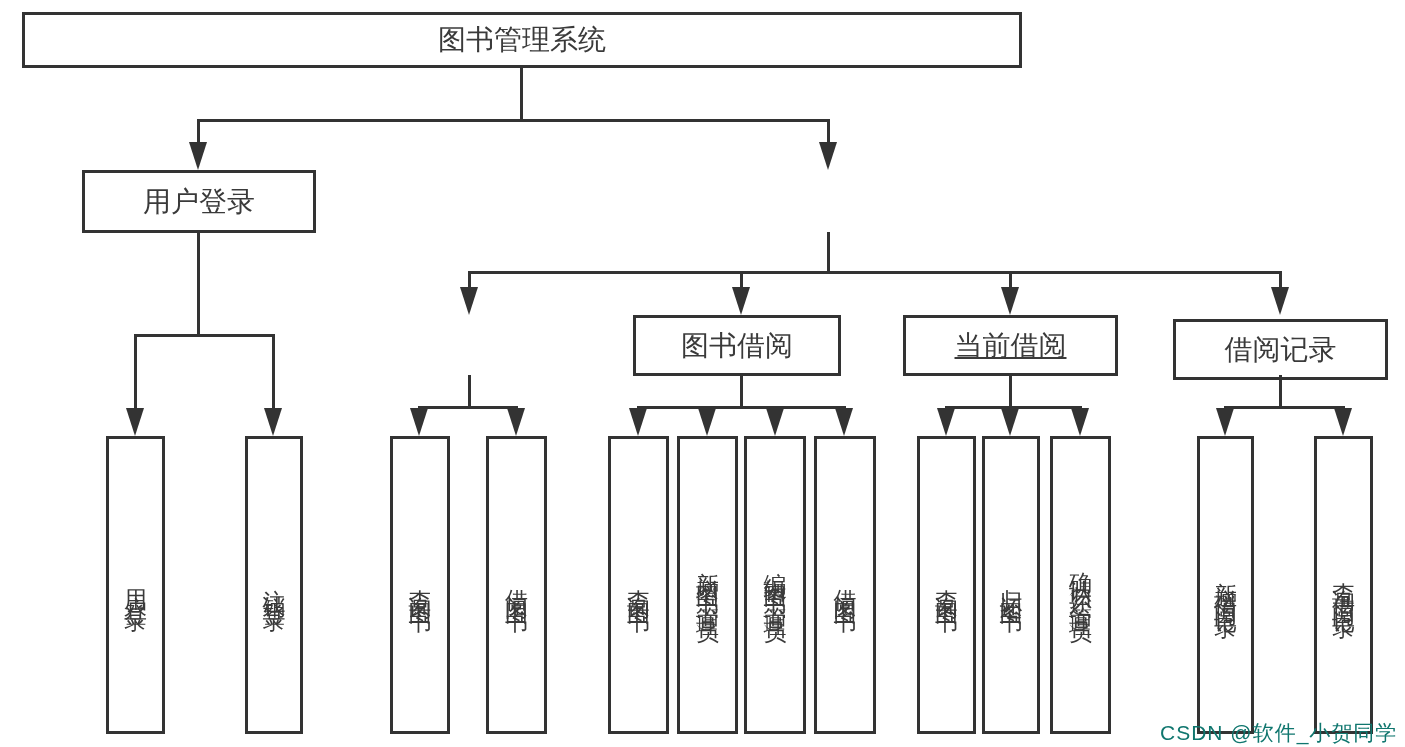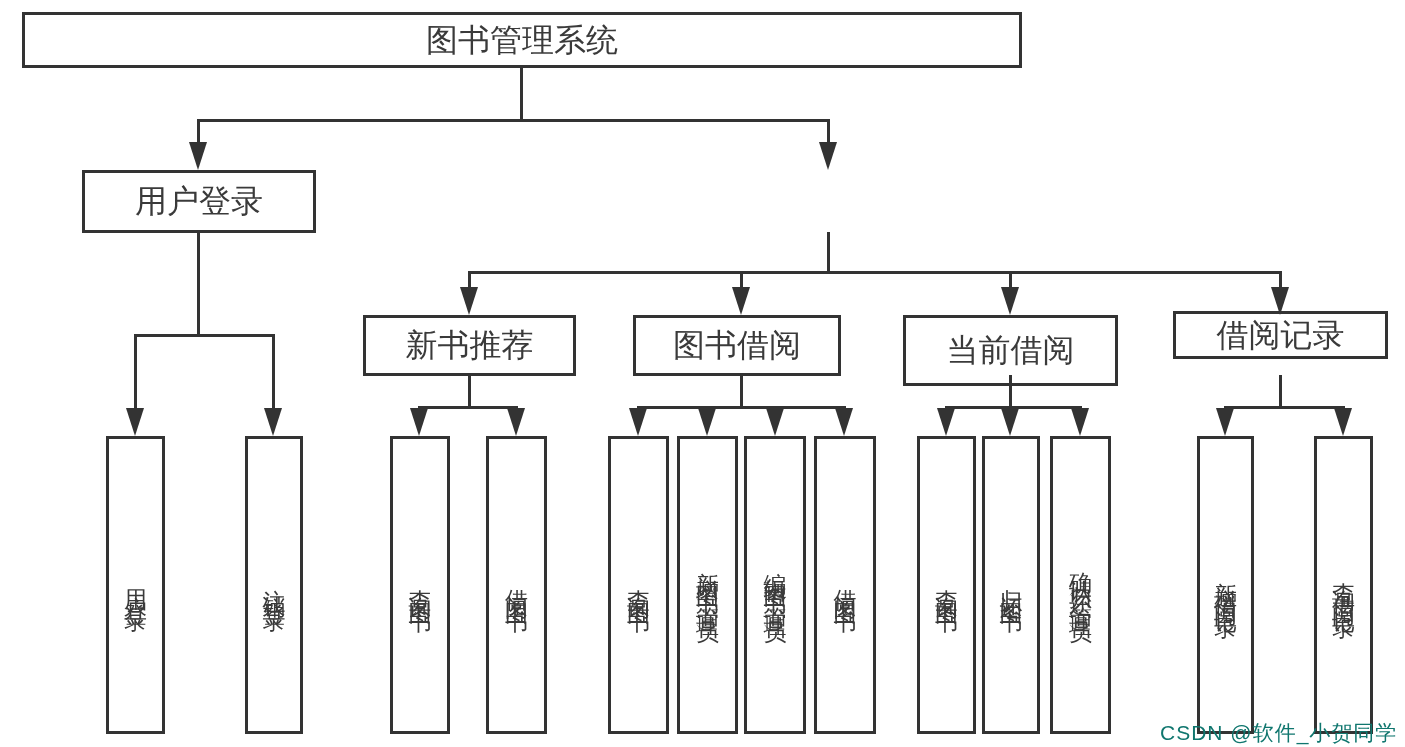--- a/index.html
+++ b/index.html
@@ -2,21 +2,21 @@
 <html><head>
 <meta charset="utf-8">
 <style>
   html,body{margin:0;padding:0;background:#ffffff;}
   body{font-family:"Liberation Sans",sans-serif;}
   .canvas{position:relative;width:1405px;height:747px;background:#ffffff;overflow:hidden;}
   .box{
     position:absolute;box-sizing:border-box;
     border:3px solid #333333;background:#ffffff;color:#3a3a3a;
     display:flex;align-items:center;justify-content:center;
-    font-size:32px;line-height:1.2;white-space:nowrap;
+    font-size:28px;line-height:1.2;white-space:nowrap;
   }
   .vbox{
     writing-mode:vertical-rl;
     letter-spacing:7px;
     font-size:23px;
     line-height:1;
   }
   .hl{position:absolute;height:3px;background:#333333;}
   .vl{position:absolute;width:3px;background:#333333;}
   .ah{
@@ -34,27 +34,26 @@
 </head>
 <body>
 
 <div class="canvas">
 
   <div class="box" style="left:22px;top:12px;width:1000px;height:56px;">图书管理系统</div>
 
   <div class="box" style="left:82px;top:170px;width:234px;height:63px;">用户登录</div>
 
 
-  <div class="box" style="left:363px;top:315px;width:213px;height:61px;">新书推荐</div>
 
   <div class="box" style="left:633px;top:315px;width:208px;height:61px;">图书借阅</div>
 
-  <div class="box" style="left:903px;top:315px;width:215px;height:71px;">当前借阅</div>
+  <div class="box" style="left:903px;top:315px;width:215px;height:61px;text-decoration:underline;">当前借阅</div>
 
-  <div class="box" style="left:1173px;top:311px;width:215px;height:48px;">借阅记录</div>
+  <div class="box" style="left:1173px;top:319px;width:215px;height:61px;">借阅记录</div>
 
   <div class="box vbox" style="left:106px;top:436px;width:59px;height:298px;">用户登录</div>
 
   <div class="box vbox" style="left:245px;top:436px;width:58px;height:298px;">注销登录</div>
 
   <div class="box vbox" style="left:390px;top:436px;width:60px;height:298px;">查询图书</div>
 
   <div class="box vbox" style="left:486px;top:436px;width:61px;height:298px;">借阅图书</div>
 
   <div class="box vbox" style="left:608px;top:436px;width:61px;height:298px;">查询图书</div>

